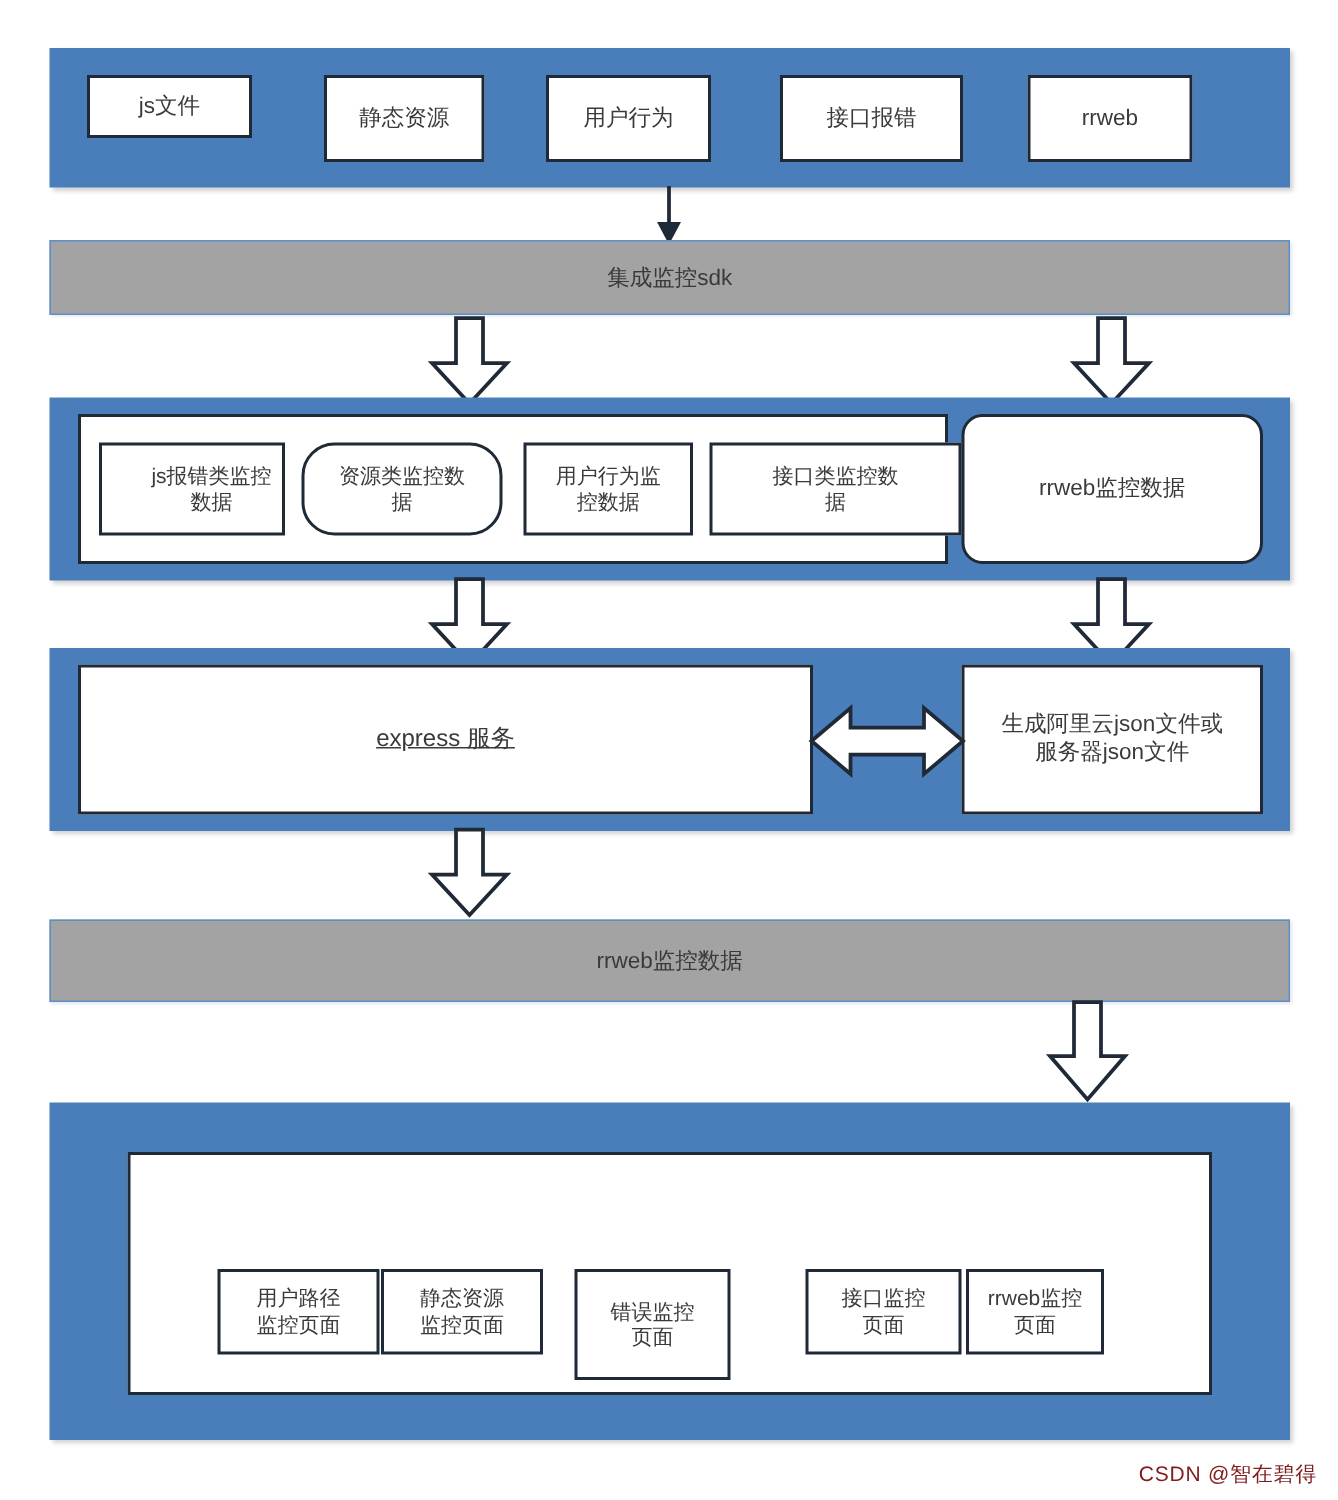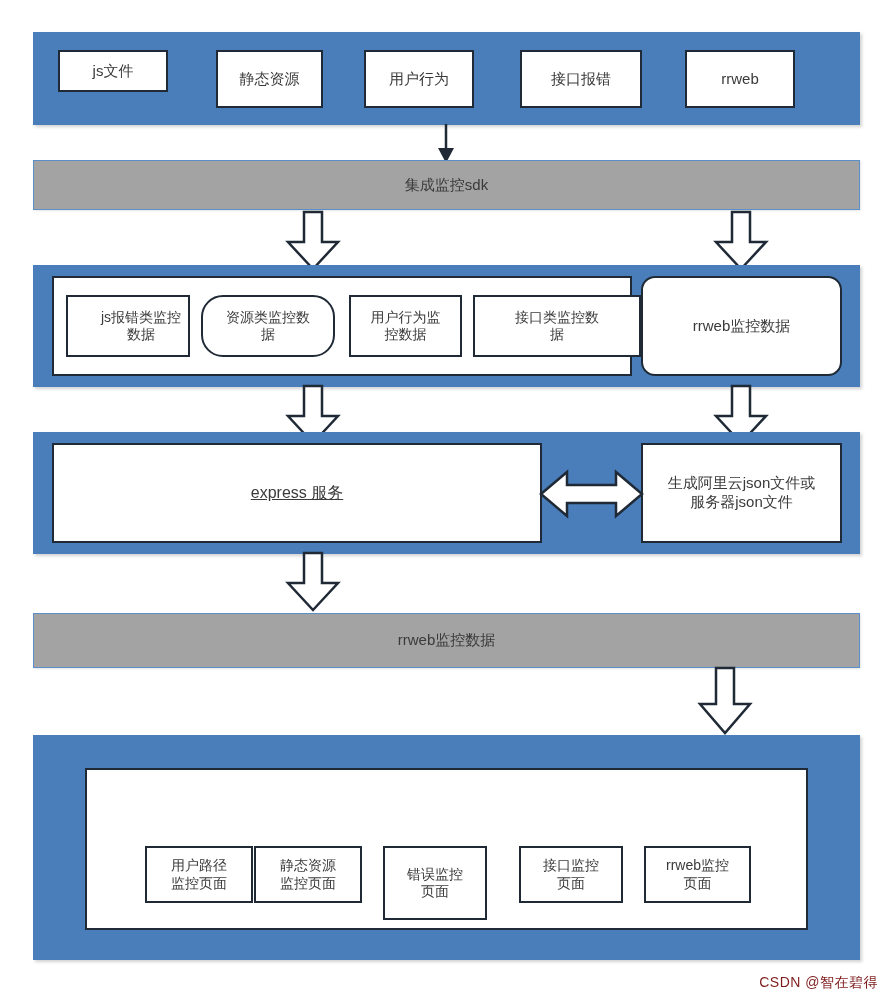--- a/index.html
+++ b/index.html
@@ -132,20 +132,20 @@
 
   <div class="innerwhite" style="left:85px;top:768px;width:723px;height:162px;"></div>
 
 
   <div class="wbox" style="left:121px;top:846px;width:108px;height:57px;font-size:14px;margin-left:24px;">用户路径
 监控页面</div>
   <div class="wbox" style="left:254px;top:846px;width:108px;height:57px;font-size:14px;">静态资源
 监控页面</div>
   <div class="wbox" style="left:383px;top:846px;width:104px;height:74px;font-size:14px;">错误监控
 页面</div>
-  <div class="wbox" style="left:519px;top:846px;width:104px;height:57px;font-size:14px;text-align:center;">接口监控
+  <div class="wbox" style="left:537px;top:846px;width:104px;height:57px;font-size:14px;text-align:center;">接口监控
 页面</div>
-  <div class="wbox" style="left:644px;top:846px;width:107px;height:57px;font-size:14px;">rrweb监控
+  <div class="wbox" style="left:644px;top:846px;width:92px;height:57px;font-size:14px;">rrweb监控
 页面</div>
 
   <div class="watermark">CSDN @智在碧得</div>
 
 </div>
 
 </body></html>

